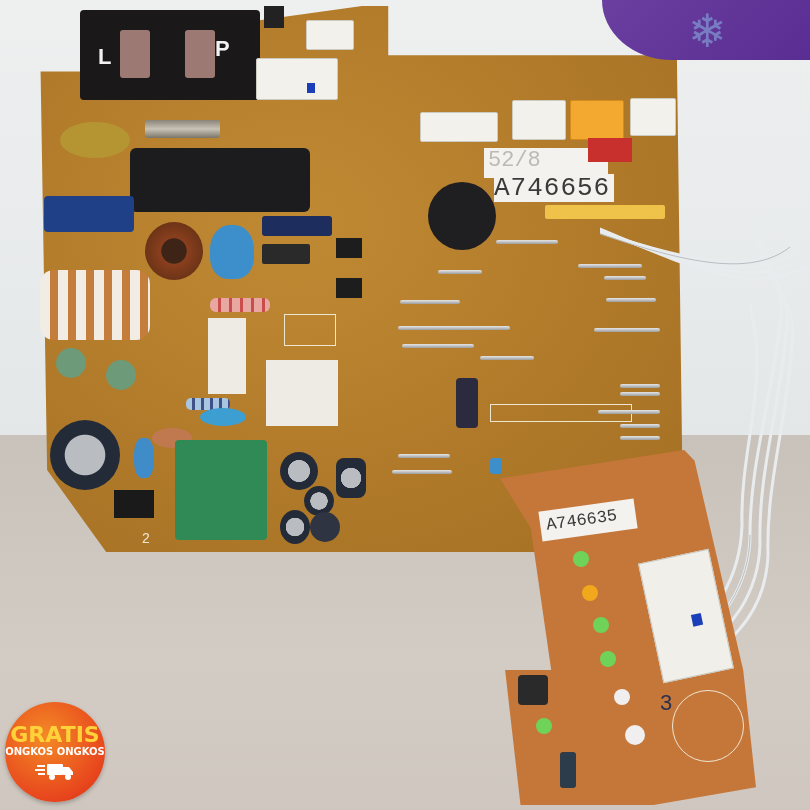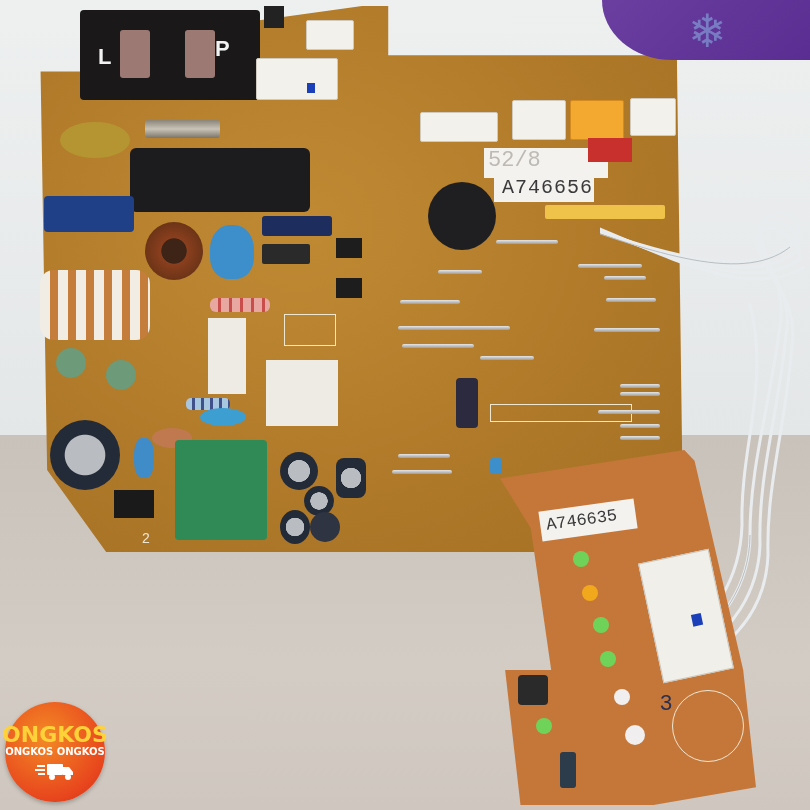--- a/index.html
+++ b/index.html
@@ -27,21 +27,21 @@
   .varistor{left:60px;top:122px;width:70px;height:36px;background:#b59531;border-radius:50%;}
   .toroid{left:145px;top:222px;width:58px;height:58px;background:radial-gradient(circle,#3e2416 30%,#8a3f1e 32%,#6d3417 70%,#3e2416 100%);border-radius:50%;}
   .bluecapY{left:210px;top:225px;width:44px;height:54px;background:#3d8fcb;border-radius:45% 45% 40% 40%;}
   .coil{left:40px;top:270px;width:110px;height:70px;background:repeating-linear-gradient(90deg,#f1ede5 0 10px,#c57d3c 10px 18px);border-radius:14px;}
   .greencap{width:30px;height:30px;background:#6d9a78;border-radius:50%;}
   .elcap{width:38px;height:38px;border-radius:50%;background:radial-gradient(circle,#b9bcc0 0 40%,#232a38 42%);}
   .transformer{left:175px;top:440px;width:92px;height:100px;background:#2f8a55;border-radius:4px;}
   .buzzer{left:428px;top:182px;width:68px;height:68px;background:#1f1f22;border-radius:50%;}
   .label{background:#f4f2ef;color:#3a3a3a;font-family:"Liberation Mono",monospace;}
   .label52{left:484px;top:148px;width:124px;height:30px;font-size:22px;color:#bdb9b4;padding-left:4px;box-sizing:border-box;}
-  .labelA{left:494px;top:174px;width:100px;height:28px;font-size:20px;line-height:28px;padding-left:8px;box-sizing:border-box;letter-spacing:1px;}
+  .labelA{left:494px;top:174px;width:120px;height:28px;font-size:26px;line-height:28px;box-sizing:border-box;letter-spacing:1px;}
   .labelA2{left:540px;top:505px;width:96px;height:30px;font-size:17px;line-height:30px;padding-left:6px;box-sizing:border-box;transform:rotate(-8deg);}
   .redconn{left:588px;top:138px;width:44px;height:24px;background:#c8302e;}
   .yellowhdr{left:545px;top:205px;width:120px;height:14px;background:#efc34a;border-radius:2px;}
   .jumper{height:4px;background:linear-gradient(180deg,#e6e6e6,#9d9d9d);border-radius:2px;}
   .whitepad{background:#eeebe4;}
   .wires{left:600px;top:205px;width:210px;height:460px;}
   .led{width:16px;height:16px;border-radius:50%;}
   .ir{left:518px;top:675px;width:30px;height:30px;background:#2a2a2a;border-radius:4px;}
   .dispconn{left:650px;top:555px;width:70px;height:120px;background:#f0efe9;border:1px solid #c9c6bd;transform:rotate(-12deg);}
   
@@ -164,21 +164,21 @@
 <div class="abs led" style="left:536px;top:718px;background:#6fd35a;"></div>
 <div class="abs" style="left:560px;top:752px;width:16px;height:36px;background:#2d3c4a;border-radius:3px;"></div>
 <div class="abs" style="left:672px;top:690px;width:70px;height:70px;border:1px solid #efe6d0;border-radius:50%;"></div>
 <span class="abs" style="left:660px;top:690px;color:#2a3050;font-size:22px;">3</span>
 
 <div class="abs brand">
   <span class="snowflake">❄</span>
 </div>
 
 <div class="abs badge">
-  <span class="badge-1">ONGKOS</span>
+  <span class="badge-1">GRATIS</span>
   <span class="badge-2">ONGKOS ONGKOS</span>
   <svg class="truck" viewBox="0 0 40 20">
     <g fill="#ffffff">
       <rect x="2" y="4" width="8" height="2"></rect>
       <rect x="0" y="8" width="10" height="2"></rect>
       <rect x="3" y="12" width="7" height="2"></rect>
       <rect x="12" y="3" width="16" height="11" rx="1"></rect>
       <path d="M28 6 L34 6 L38 11 L38 14 L28 14 Z"></path>
       <circle cx="17" cy="16" r="3"></circle>
       <circle cx="33" cy="16" r="3"></circle>

